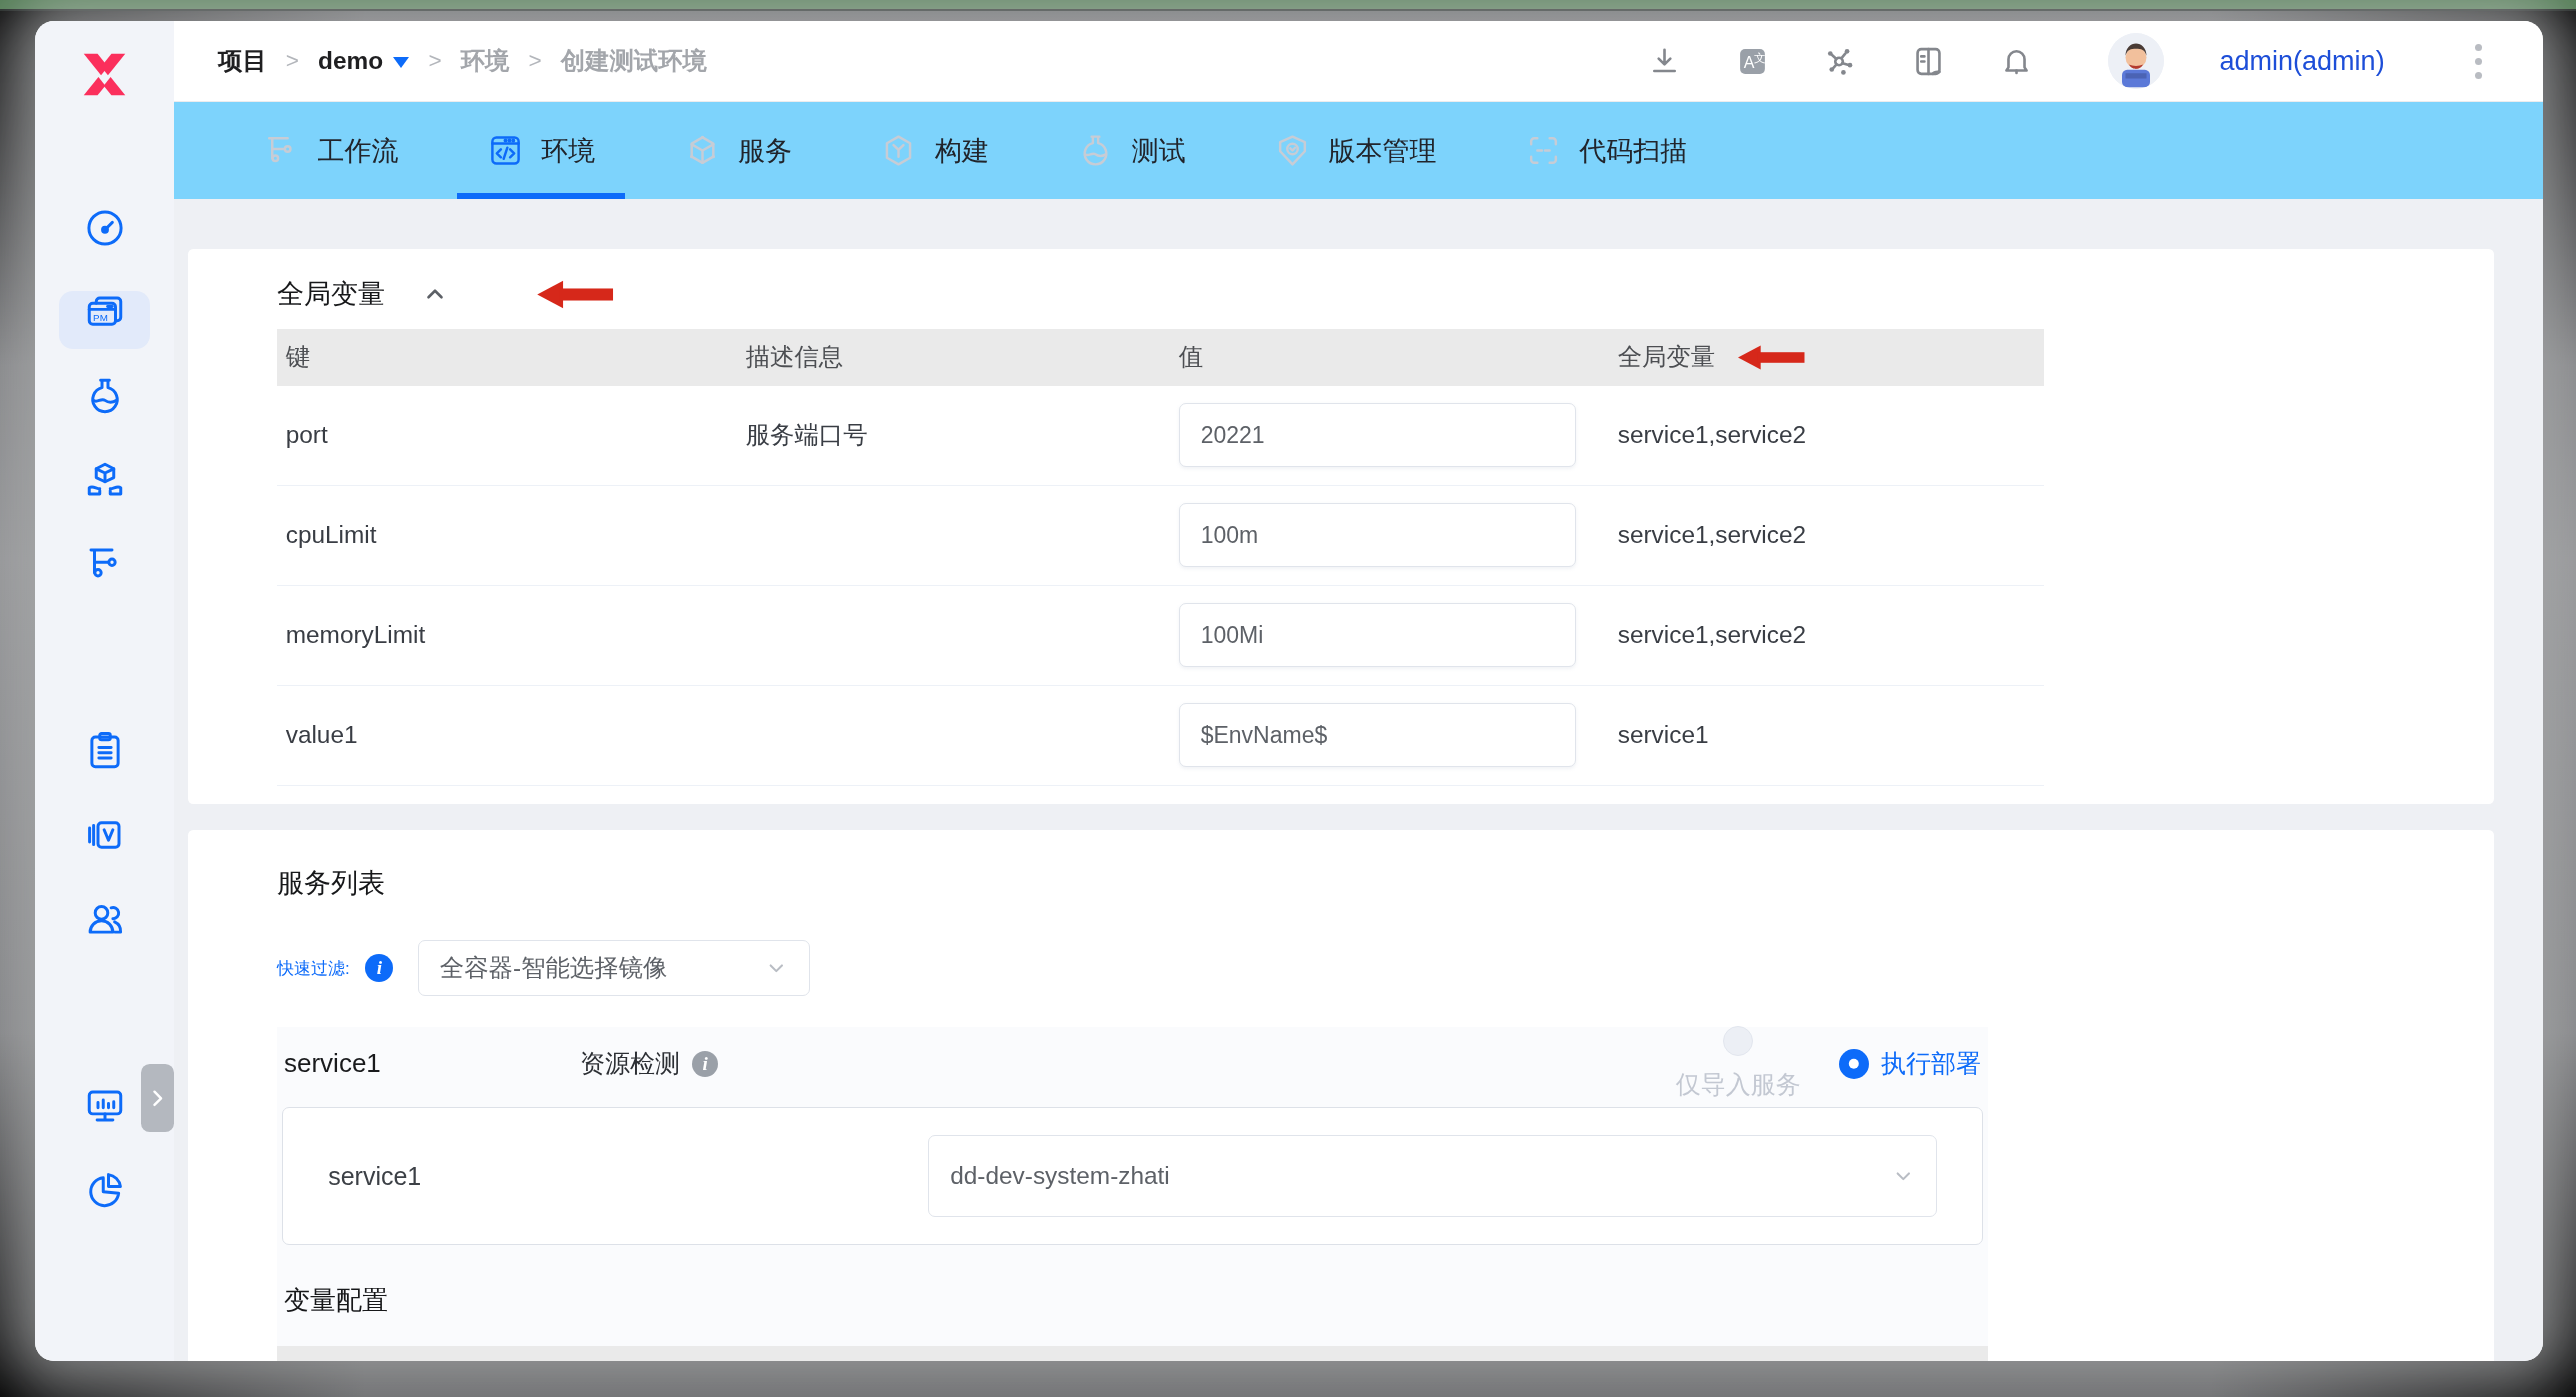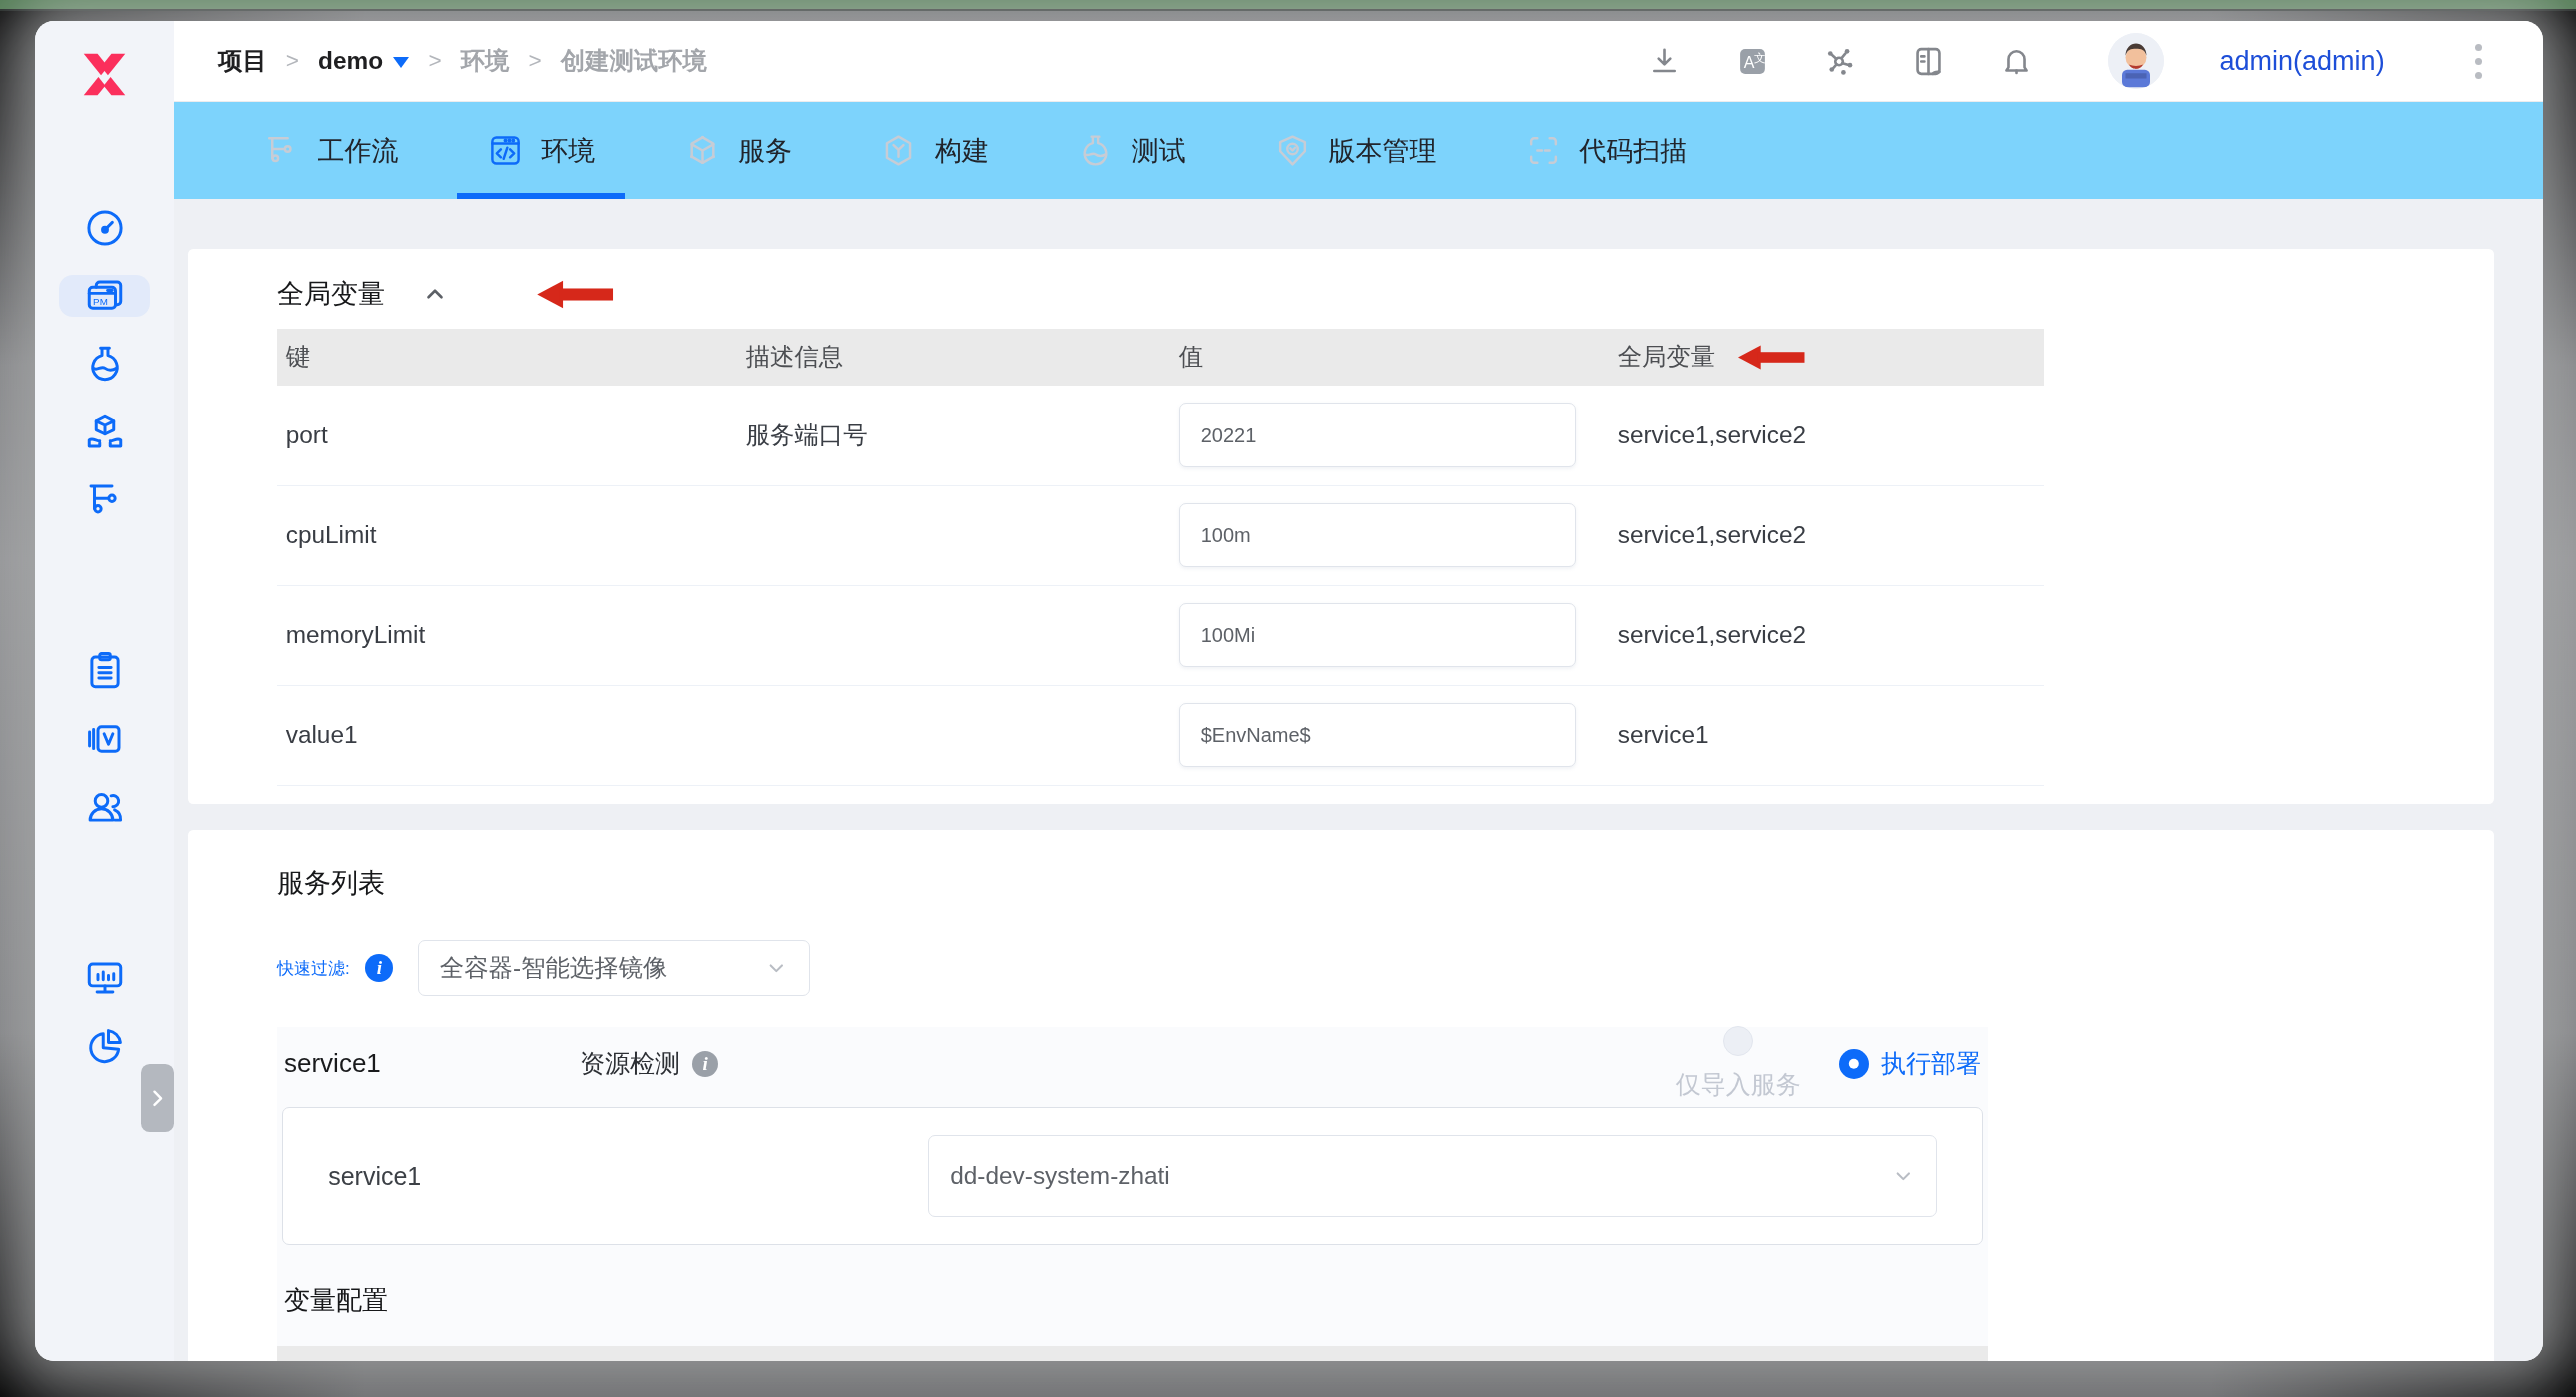--- a/index.html
+++ b/index.html
@@ -16,21 +16,21 @@
   .wallpaper-strip{position:absolute;left:0;top:0;width:100%;height:8.7px;background:#4e7850;border-bottom:2.6px solid #1d2220;}
   .window{
     position:absolute;left:35px;top:21px;width:2508px;height:1340px;
     background:#fff;border-radius:19px;overflow:hidden;display:flex;
     box-shadow:0 0 61px 24.4px rgba(228,230,232,.55), 0 22.6px 52px rgba(0,0,0,.45);
   }
   
   .sidebar{width:139px;flex:0 0 139px;background:#f2f4f9;position:relative;display:flex;flex-direction:column;align-items:center;}
   .logo{margin-top:31px;width:49px;height:45px;}
   .side-nav{margin-top:110px;display:flex;flex-direction:column;align-items:center;}
-  .side-item{width:91px;height:42px;border-radius:14px;display:flex;align-items:flex-start;justify-content:center;margin-bottom:26px;cursor:pointer;}
+  .side-item{width:91px;height:58px;border-radius:14px;display:flex;align-items:flex-start;justify-content:center;margin-bottom:26px;cursor:pointer;}
   .side-item.active{background:#e2eafa;}
   .side-item svg{width:42px;height:42px;stroke:var(--accent);fill:none;stroke-width:1.7;stroke-linecap:round;stroke-linejoin:round;}
   .side-gap{height:103px;}
   .collapse-handle{position:absolute;right:0;top:1043px;width:33px;height:68px;background:#b4b8bf;border-radius:8.7px;display:flex;align-items:center;justify-content:center;color:#fff;font-size:26px;cursor:pointer;}
   
   .main{flex:1;display:flex;flex-direction:column;min-width:0;}
   .topbar{height:80px;flex:0 0 80px;background:#fff;border-bottom:1.7px solid #ececee;display:flex;align-items:center;justify-content:space-between;padding:0 56px 0 44px;}
   .breadcrumb{display:flex;align-items:center;font-size:24.4px;color:#1f1f21;gap:19px;}
   .crumb{cursor:pointer;font-weight:bold;}
   .crumb.muted{color:#a3a6ab;cursor:default;}
@@ -57,21 +57,21 @@
   .sec-title{font-size:27px;color:#17181a;display:flex;align-items:center;gap:37px;height:45px;}
   .caret-up{width:26px;height:26px;stroke:#5c6066;fill:none;stroke-width:2.4;stroke-linecap:round;stroke-linejoin:round;cursor:pointer;}
   .annot-arrow{height:31px;cursor:default;}
   .annot-arrow.sec{margin-left:52px;}
   
   .gtable{width:1767px;margin-top:12.2px;font-size:24.4px;}
   .g-head{display:grid;grid-template-columns:460px 433px 439px 435px;background:#eaeaea;height:57px;align-items:center;color:#4c4e52;}
   .g-head > div{padding-left:8.7px;display:flex;align-items:center;gap:22.6px;}
   .g-row{display:grid;grid-template-columns:460px 433px 439px 435px;height:99px;align-items:center;border-bottom:1.7px solid #edf1f7;color:#393d44;}
   .g-row > div{padding-left:8.7px;}
-  .cell-input{width:397px;height:64px;box-sizing:border-box;border:1.7px solid #e0e4eb;border-radius:7px;box-shadow:0 1.7px 3.5px rgba(180,190,205,.18);font-size:20px;color:#5d6167;padding:0 21px;font-family:inherit;outline:none;background:#fff;}
+  .cell-input{width:397px;height:64px;box-sizing:border-box;border:1.7px solid #e0e4eb;border-radius:7px;box-shadow:0 1.7px 3.5px rgba(180,190,205,.18);font-size:23px;color:#5d6167;padding:0 21px;font-family:inherit;outline:none;background:#fff;}
   
   .card.services{margin-top:26px;height:609px;padding:30px 0 0 89px;}
   .quick-filter{display:flex;align-items:center;margin-top:35px;gap:15.7px;}
   .qf-label{color:var(--accent);font-size:17px;cursor:pointer;}
   .info-dot{width:28px;height:28px;border-radius:50%;background:var(--accent);color:#fff;font-size:19px;font-style:italic;font-weight:bold;display:flex;align-items:center;justify-content:center;font-family:"Liberation Serif","DejaVu Serif",serif;cursor:pointer;}
   .info-dot.gray{background:#9aa0a8;width:26px;height:26px;}
   .selectbox{height:54px;border:1.7px solid #e0e4eb;border-radius:7px;background:#fff;display:flex;align-items:center;justify-content:space-between;padding:0 21px;font-size:24.4px;color:#5d6167;cursor:pointer;}
   .selectbox .chev{width:22.6px;height:22.6px;stroke:#b9bdc4;fill:none;stroke-width:2.2;stroke-linecap:round;stroke-linejoin:round;flex:0 0 auto;}
   .qf-select{width:348px;margin-left:8.7px;}
   .service-block{width:1711px;margin-top:31px;background:#fafbfd;padding-bottom:8.7px;}

